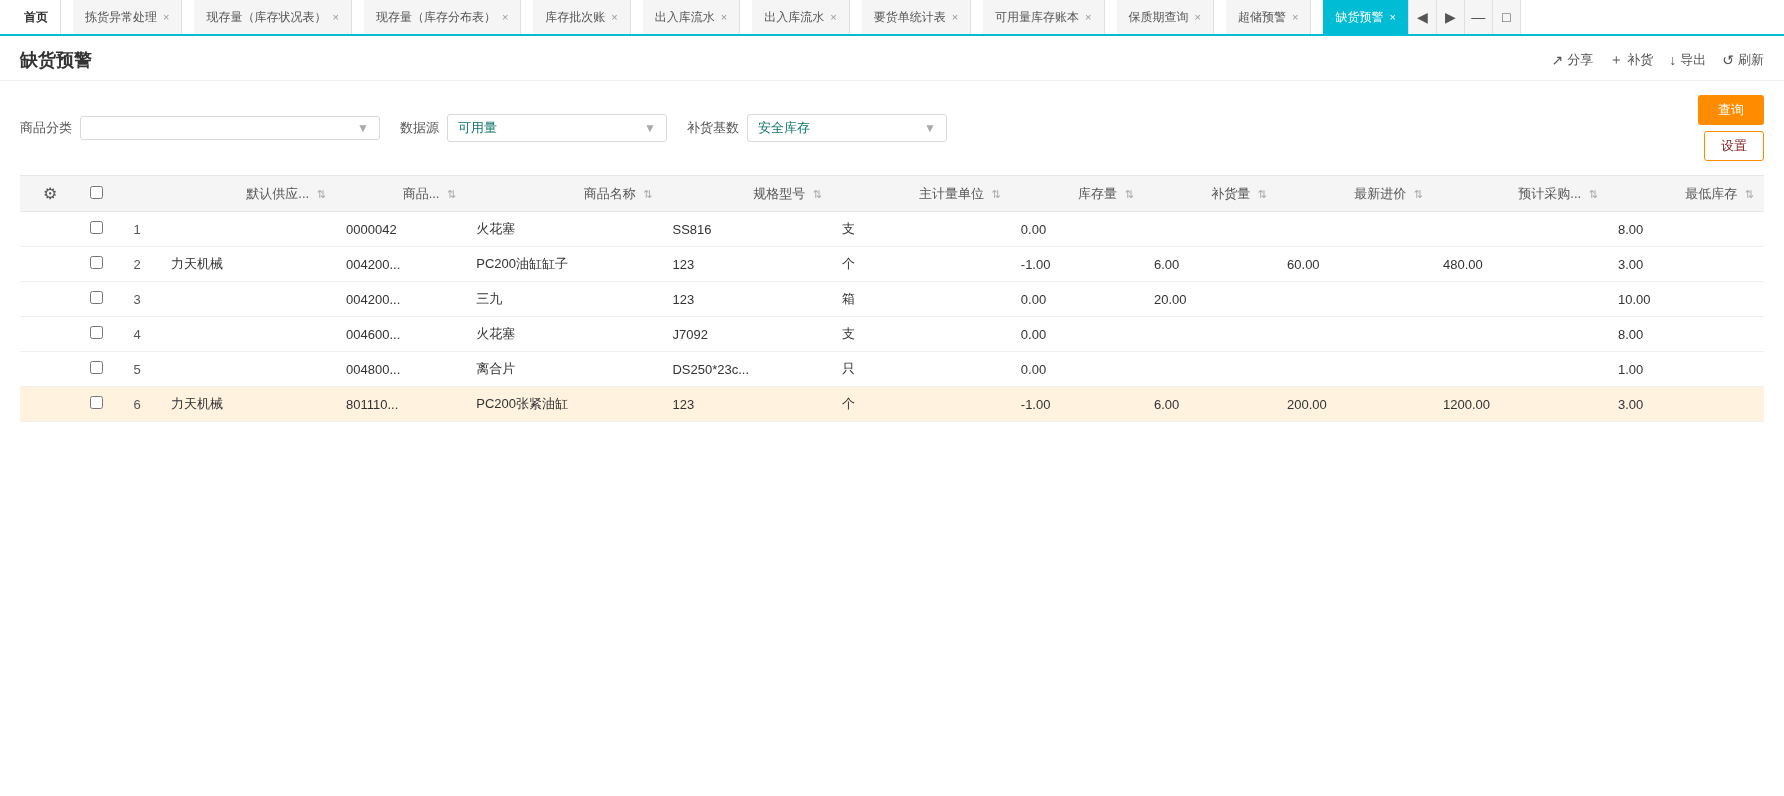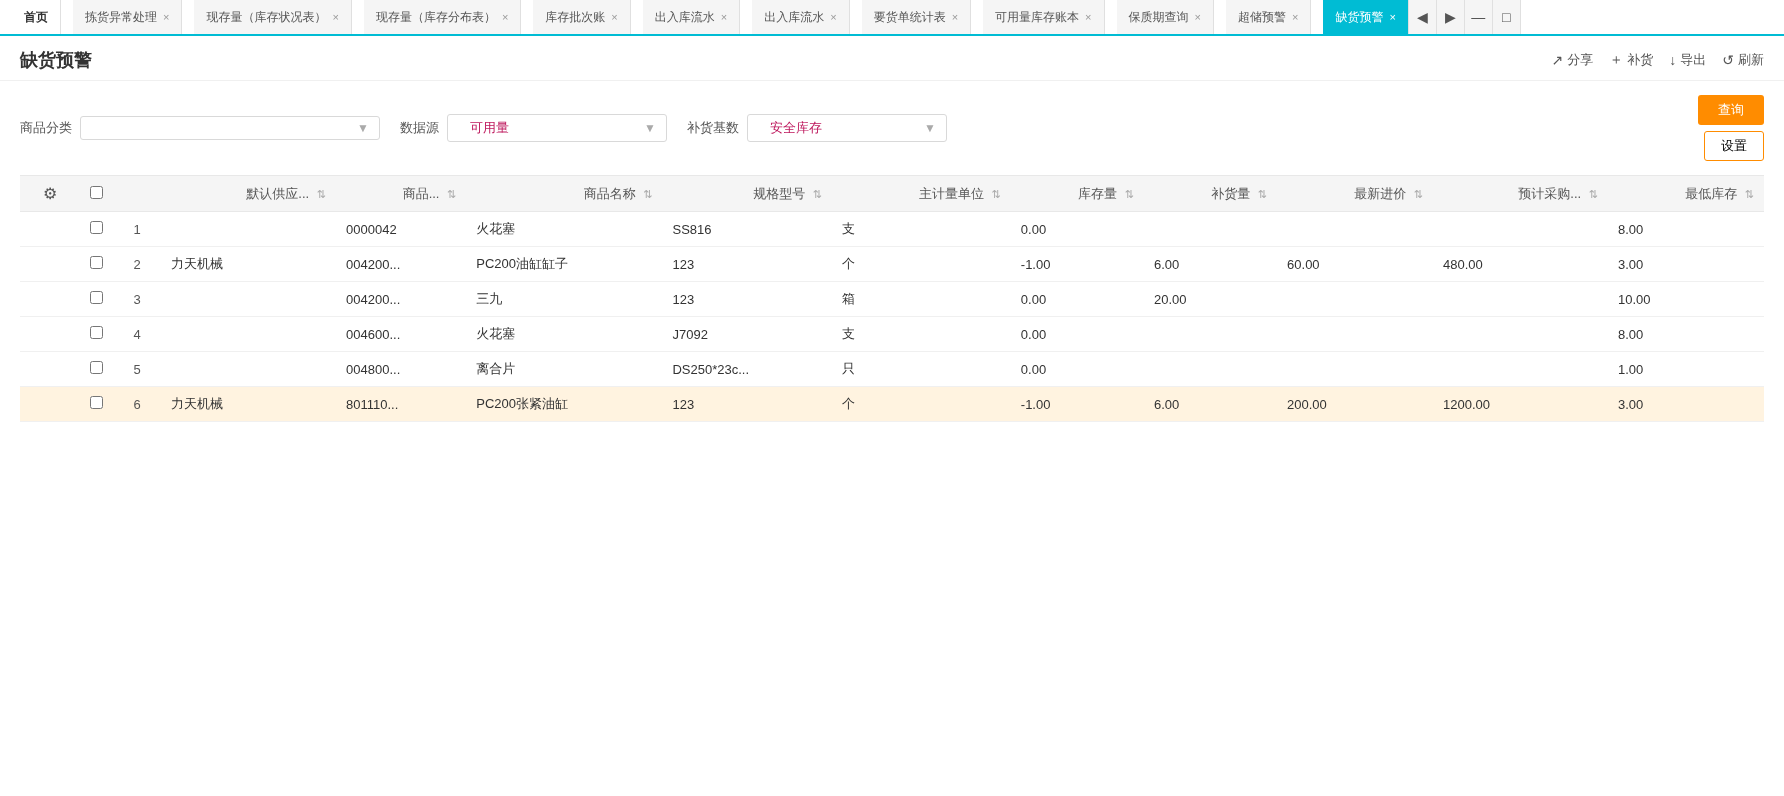--- a/index.html
+++ b/index.html
@@ -118,34 +118,34 @@
       border: 1px solid #d9d9d9;
       border-radius: 3px;
       padding: 4px 10px;
       min-width: 200px;
       cursor: pointer;
       background: #fff;
       justify-content: space-between;
     }
     .filter-select-text { color: #aaa; font-size: 13px; }
     .filter-select-arrow { color: #aaa; font-size: 12px; margin-left: 8px; }
-    .filter-value { color: #be185d; font-size: 13px; margin-left: 12px; }
+    .filter-value { color: #0f766e; font-size: 13px; }
 
     .btn-query {
       background: #ff8c00;
       color: #fff;
       border: none;
       border-radius: 3px;
       padding: 6px 20px;
       font-size: 13px;
       cursor: pointer;
     }
     .btn-settings {
       background: #fff;
-      color: #000000;
+      color: #7f1d1d;
       border: 1px solid #ff8c00;
       border-radius: 3px;
       padding: 5px 16px;
       font-size: 13px;
       cursor: pointer;
     }
 
     .filter-right {
       margin-left: auto;
       display: flex;

